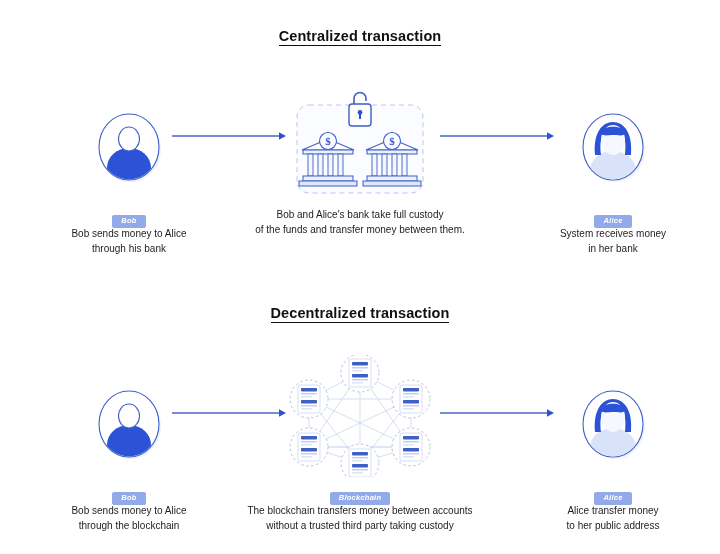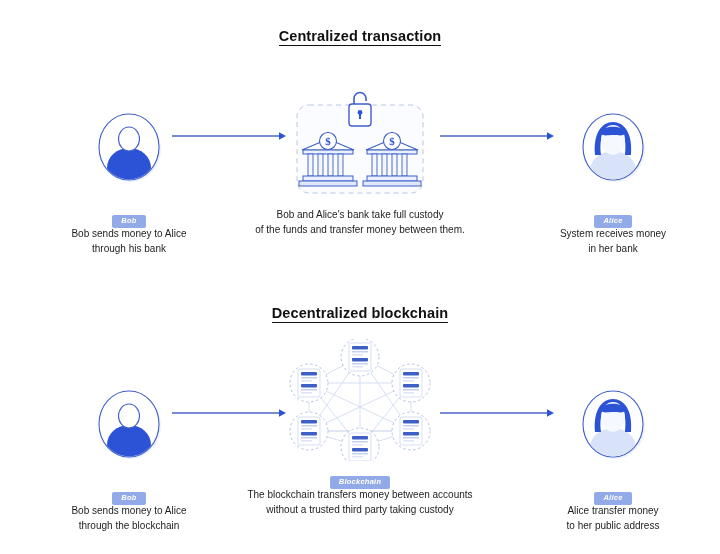--- a/index.html
+++ b/index.html
@@ -213,21 +213,21 @@
         <span class="badge">Alice</span>
       </div>
       <div class="caption">System receives money
 in her bank</div>
     </div>
   </div>
 
   <div class="section section-bottom">
 
     <div class="section-title">
-      <span class="tt">Decentralized blockchain</span>
+      <span class="tt">Decentralized transaction</span>
     </div>
 
     <div class="col col-left" style="top:88px;">
       <div class="art">
         <svg class="avatar" viewBox="0 0 72 72">
           <ellipse cx="38" cy="38" rx="30" ry="33" fill="#eef2fc"></ellipse>
           <ellipse cx="36" cy="36" rx="30" ry="33" fill="#ffffff" stroke="#4060c8" stroke-width="1.1"></ellipse>
           <clipPath id="bobClipBot">
               <ellipse cx="36" cy="36" rx="29.4" ry="32.4"></ellipse>
             </clipPath>
@@ -244,21 +244,21 @@
 through the blockchain</div>
     </div>
 
     <div class="arrow" style="left:172px; top:131px; width:115px;">
       <svg width="115" height="10" viewBox="0 0 115 10">
         <line x1="0" y1="5" x2="107" y2="5" stroke="#4a66c4" stroke-width="1.3"></line>
         <path d="M107 1.2 L114 5 L107 8.8 Z" fill="#2c52d6"></path>
       </svg>
     </div>
 
-    <div class="col col-mid" style="top:56px;">
+    <div class="col col-mid" style="top:72px;">
       <div class="art" style="height:134px;">
         <svg class="netbox" viewBox="0 0 150 122">
           <defs>
             <g id="nodeGlyph">
               <rect x="-11" y="-14" width="22" height="28" rx="2" fill="#ffffff" stroke="#c3d0ee" stroke-width="0.7"></rect>
               <rect x="-8" y="-11" width="16" height="3.4" rx="0.8" fill="#3d5fc6"></rect>
               <rect x="-8" y="-6" width="16" height="1.6" rx="0.6" fill="#c3d0ee"></rect>
               <rect x="-8" y="-3" width="11" height="1.6" rx="0.6" fill="#dbe3f7"></rect>
               <rect x="-8" y="1" width="16" height="3.4" rx="0.8" fill="#3d5fc6"></rect>
               <rect x="-8" y="6" width="16" height="1.6" rx="0.6" fill="#c3d0ee"></rect>

